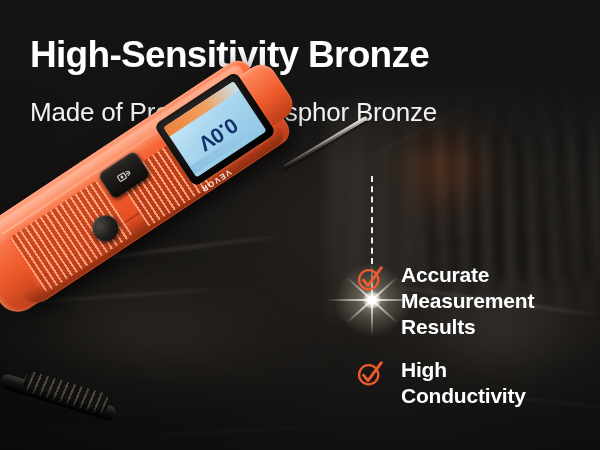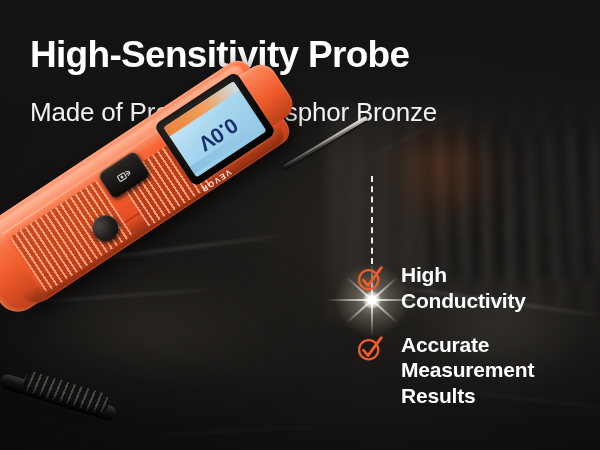--- a/index.html
+++ b/index.html
@@ -272,21 +272,21 @@
   <div class="bg-smoke2"></div>
   <div class="bg-streak s1"></div>
   <div class="bg-streak s2"></div>
   <div class="bg-streak s3"></div>
   <div class="bg-streak s4"></div>
   <div class="bg-streak s5"></div>
   <div class="bg-streak s6"></div>
   <div class="bg-vign"></div>
   <div class="bg-topfade"></div>
 
-  <div class="headline">High-Sensitivity Probe</div>
+  <div class="headline">High-Sensitivity Bronze</div>
   <div class="subhead">Made of Premium Phosphor Bronze</div>
 
   <div id="probe">
 
     <div class="cable"></div>
     <div class="cable-rib"></div>
 
     <div class="body-wrap">
       <div class="body-main"></div>
       <div class="butt-cap"></div>
@@ -333,25 +333,25 @@
 
   <div class="dashline"></div>
 
   <div class="features">
 
     <div class="feature">
       <svg class="check-icon" viewBox="0 0 32 32">
         <circle cx="14.5" cy="18" r="11" fill="none" stroke="#ef5b2b" stroke-width="2.6"></circle>
         <path d="M8.5 18.5l5.2 6.2L29 4.2" fill="none" stroke="#ef5b2b" stroke-width="3.2" stroke-linecap="round" stroke-linejoin="round"></path>
       </svg>
-      <div class="feat-text">High<br>Conductivity</div>
+      <div class="feat-text">Accurate<br>Measurement<br>Results</div>
     </div>
 
     <div class="feature">
       <svg class="check-icon" viewBox="0 0 32 32">
         <circle cx="14.5" cy="18" r="11" fill="none" stroke="#ef5b2b" stroke-width="2.6"></circle>
         <path d="M8.5 18.5l5.2 6.2L29 4.2" fill="none" stroke="#ef5b2b" stroke-width="3.2" stroke-linecap="round" stroke-linejoin="round"></path>
       </svg>
-      <div class="feat-text">Accurate<br>Measurement<br>Results</div>
+      <div class="feat-text">High<br>Conductivity</div>
     </div>
 
   </div>
 </div>
 
 </body></html>

